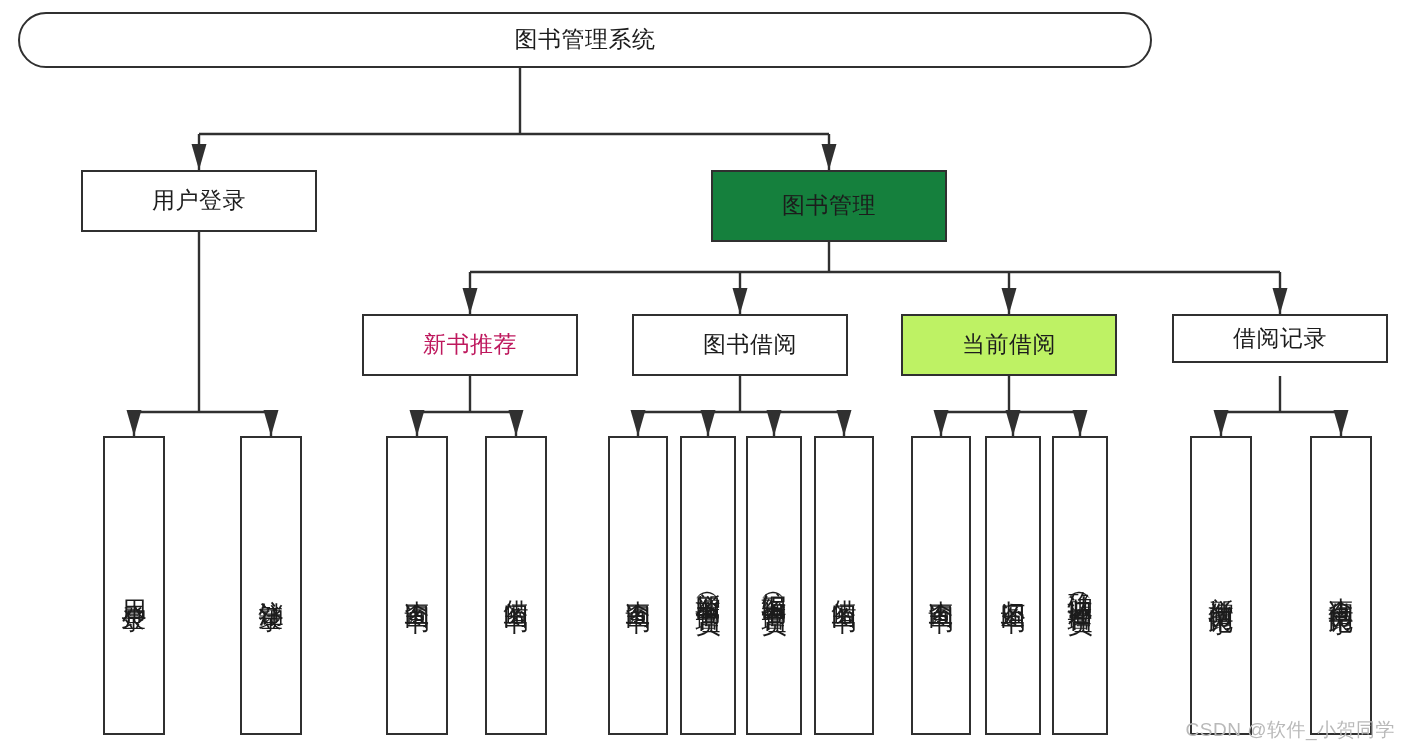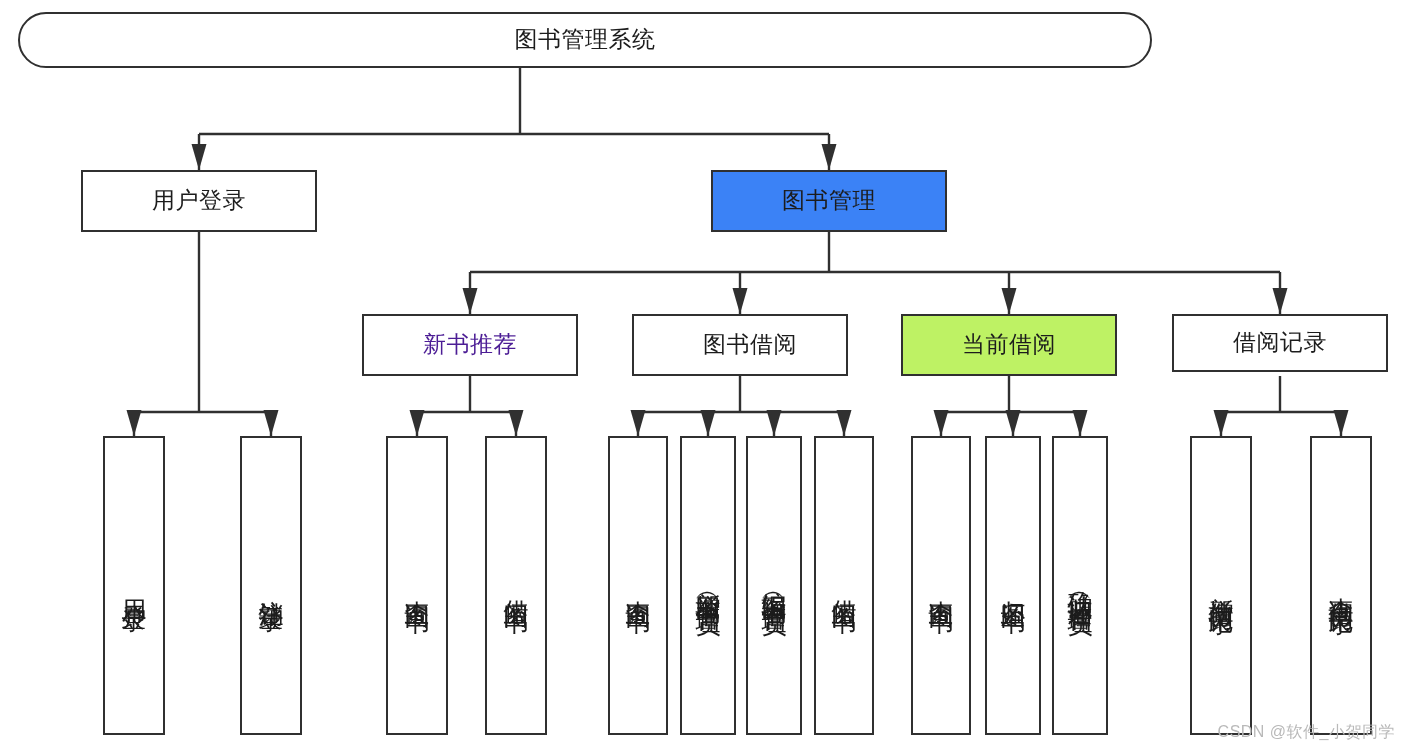--- a/index.html
+++ b/index.html
@@ -52,21 +52,21 @@
     writing-mode: vertical-rl;
     text-orientation: upright;
     font-size: 25px;
     letter-spacing: 3px;
     line-height: 1;
   }
   #watermark {
     position: absolute;
     right: 10px;
     bottom: 4px;
-    font-size: 16px;
+    font-size: 19px;
     color: #b9b9b9;
     white-space: nowrap;
     letter-spacing: 0.5px;
   }
 </style>
 </head>
 <body>
 
 <div id="canvas">
 
@@ -125,33 +125,33 @@
       <path d="M1333.5,410 L1341,436 L1348.5,410 Z" fill="#303030"></path>
     </svg>
 
   <div id="nodes">
       <div class="node horiz" style="left: 18px; top: 12px; width: 1134px; height: 56px; border-color: rgb(48, 48, 48); background: rgb(255, 255, 255); border-radius: 28px;">
         <span class="label" style="color: rgb(28, 28, 28);">图书管理系统</span>
       </div>
       <div class="node horiz" style="left: 81px; top: 170px; width: 236px; height: 62px; border-color: rgb(48, 48, 48); background: rgb(255, 255, 255);">
         <span class="label" style="color: rgb(28, 28, 28);">用户登录</span>
       </div>
-      <div class="node horiz" style="left: 711px; top: 170px; width: 236px; height: 62px; border-color: rgb(48, 48, 48); background: #3b82f6;">
+      <div class="node horiz" style="left: 711px; top: 170px; width: 236px; height: 72px; border-color: rgb(48, 48, 48); background: #15803d;">
         <span class="label" style="color: rgb(28, 28, 28);">图书管理</span>
       </div>
       <div class="node horiz" style="left: 362px; top: 314px; width: 216px; height: 62px; border-color: rgb(48, 48, 48); background: rgb(255, 255, 255);">
-        <span class="label" style="color: #4c1d95;">新书推荐</span>
+        <span class="label" style="color: #be185d;">新书推荐</span>
       </div>
       <div class="node horiz" style="left: 632px; top: 314px; width: 216px; height: 62px; border-color: rgb(48, 48, 48); background: rgb(255, 255, 255); padding-left: 20px;">
         <span class="label" style="color: rgb(28, 28, 28);">图书借阅</span>
       </div>
       <div class="node horiz" style="left: 901px; top: 314px; width: 216px; height: 62px; border-color: rgb(48, 48, 48); background: #bef264;">
         <span class="label" style="color: rgb(28, 28, 28);">当前借阅</span>
       </div>
-      <div class="node horiz" style="left: 1172px; top: 314px; width: 216px; height: 58px; border-color: rgb(48, 48, 48); background: rgb(255, 255, 255);">
+      <div class="node horiz" style="left: 1172px; top: 314px; width: 216px; height: 49px; border-color: rgb(48, 48, 48); background: rgb(255, 255, 255);">
         <span class="label" style="color: rgb(28, 28, 28);">借阅记录</span>
       </div>
       <div class="node vert" style="left: 103px; top: 436px; width: 62px; height: 299px; border-color: rgb(48, 48, 48); background: rgb(255, 255, 255);">
         <span class="label" style="color: rgb(28, 28, 28);">用户登录</span>
       </div>
       <div class="node vert" style="left: 240px; top: 436px; width: 62px; height: 299px; border-color: rgb(48, 48, 48); background: rgb(255, 255, 255);">
         <span class="label" style="color: rgb(28, 28, 28);">注销登录</span>
       </div>
       <div class="node vert" style="left: 386px; top: 436px; width: 62px; height: 299px; border-color: rgb(48, 48, 48); background: rgb(255, 255, 255);">
         <span class="label" style="color: rgb(28, 28, 28);">查询图书</span>

